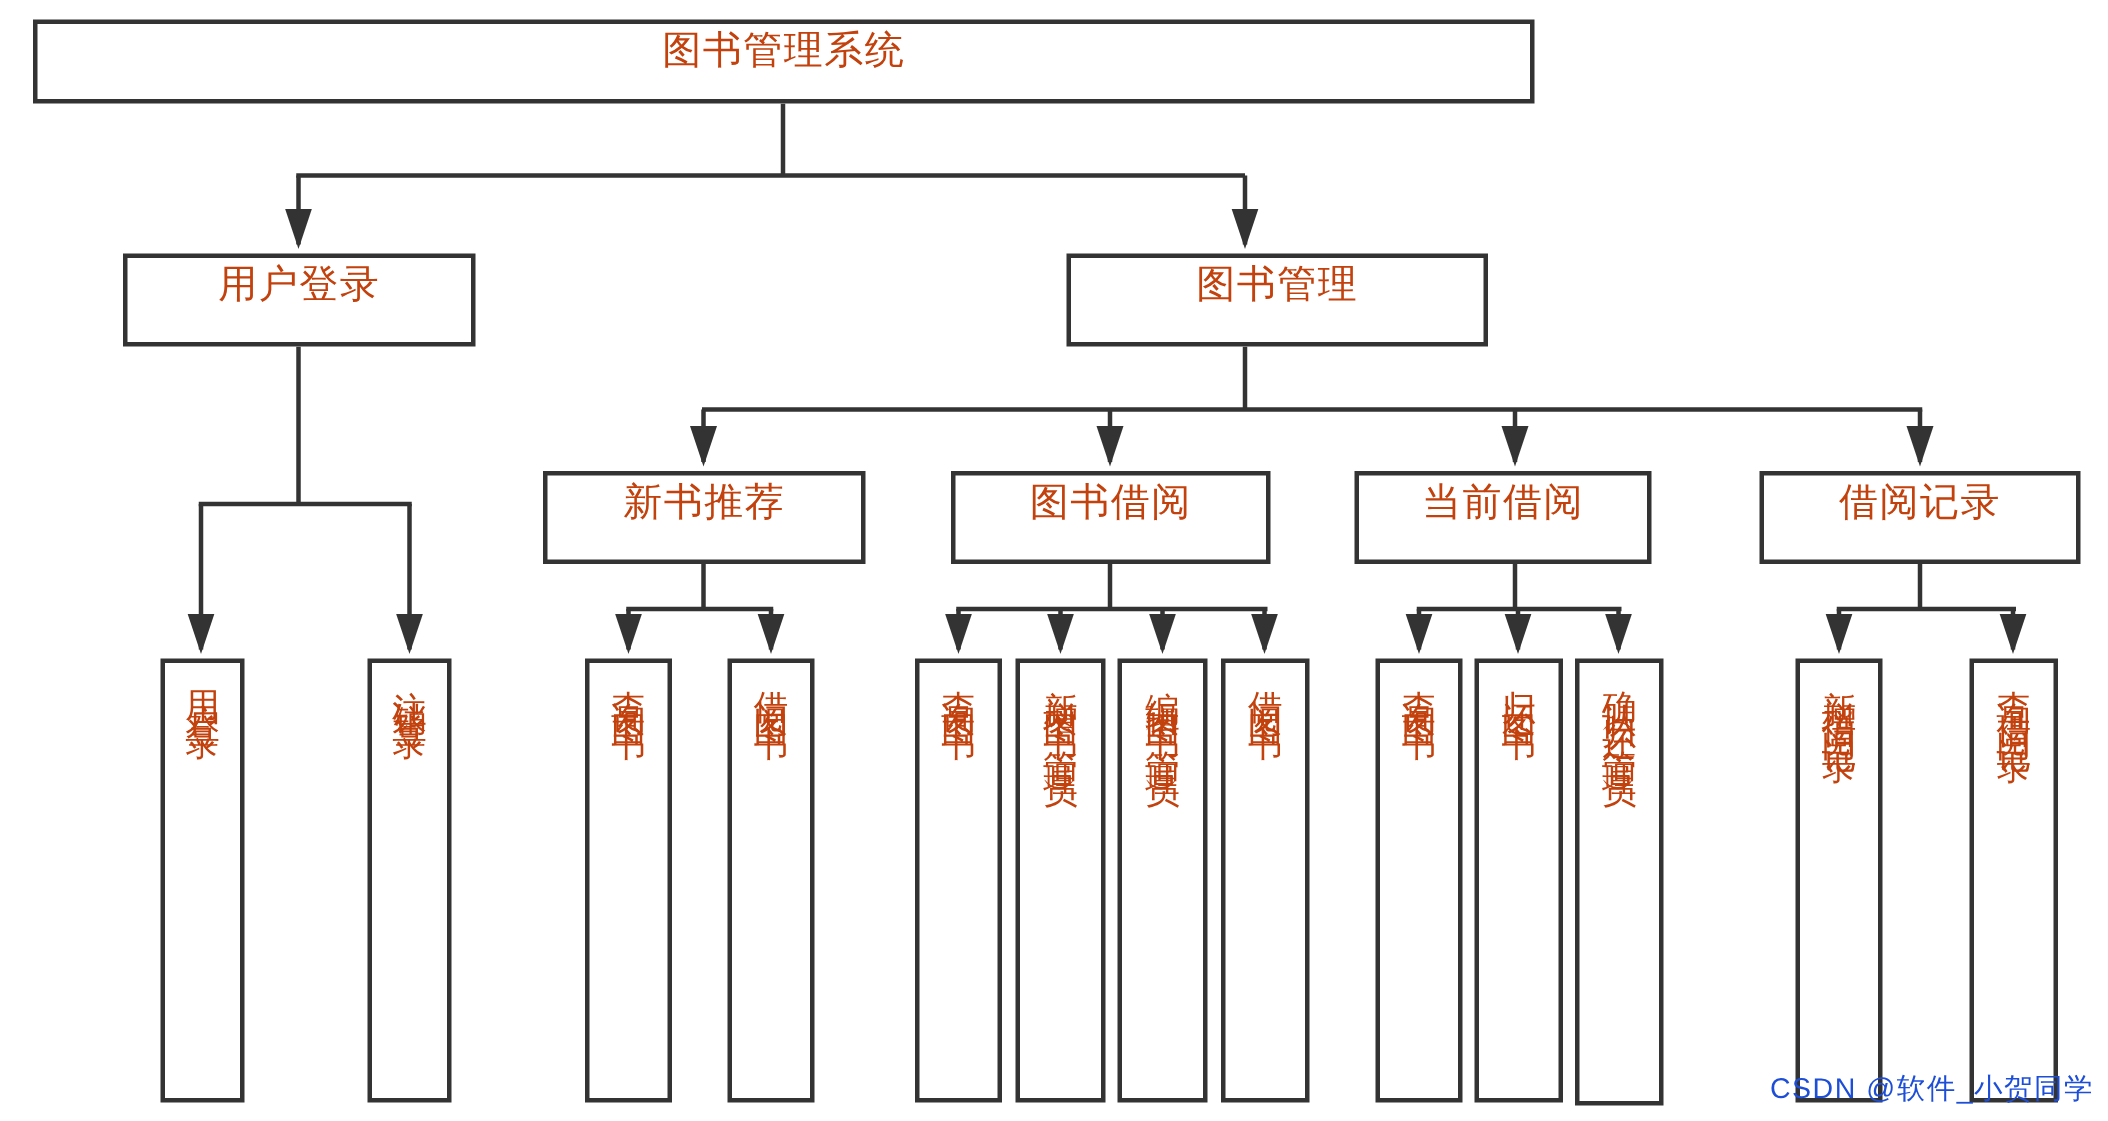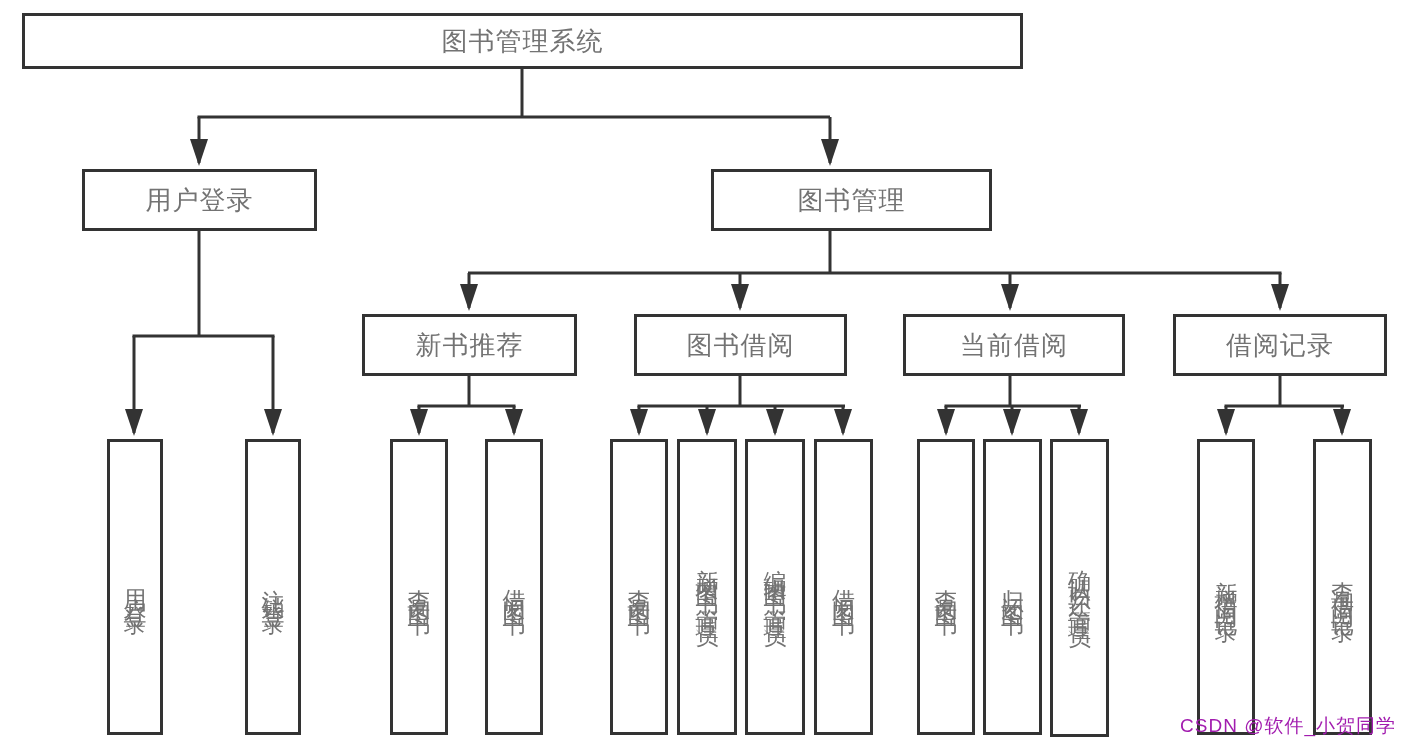--- a/index.html
+++ b/index.html
@@ -3,30 +3,30 @@
 <meta charset="utf-8">
 <style>
   html,body{margin:0;padding:0;background:#ffffff;}
   .canvas{
     position:relative;width:1405px;height:747px;background:#ffffff;
     font-family:"Liberation Sans","DejaVu Sans",sans-serif;overflow:hidden;
   }
   .connectors{position:absolute;left:0;top:0;width:1405px;height:747px;}
   .box{
     position:absolute;background:#ffffff;border:3px solid #333333;box-sizing:border-box;
-    display:flex;align-items:center;justify-content:center;color:#737373;
+    display:flex;justify-content:center;color:#c2410c;
   }
   .hlabel{font-size:26px;letter-spacing:1px;white-space:nowrap;}
   .leaf .vlabel{
     writing-mode:vertical-rl;text-orientation:mixed;
     font-size:23px;letter-spacing:8px;line-height:1;white-space:nowrap;
   }
   .watermark{
     position:absolute;top:713px;right:9px;font-size:19px;letter-spacing:1px;
-    color:#a21caf;font-family:"Liberation Sans","DejaVu Sans",sans-serif;white-space:nowrap;
+    color:#1d4ed8;font-family:"Liberation Sans","DejaVu Sans",sans-serif;white-space:nowrap;
   }
 </style>
 </head>
 <body>
 
 <div class="canvas">
 
   <svg class="connectors" viewBox="0 0 1405 747" xmlns="http://www.w3.org/2000/svg">
     <defs>
       <marker id="arrow" viewBox="0 0 10 10" refX="8" refY="5" markerWidth="10" markerHeight="10" orient="auto">
@@ -87,21 +87,21 @@
   <div class="box" style="left:711px;top:169px;width:281px;height:62px;">
     <span class="hlabel">图书管理</span>
   </div>
 
   <div class="box" style="left:634px;top:314px;width:213px;height:62px;">
     <span class="hlabel">图书借阅</span>
   </div>
   <div class="box" style="left:362px;top:314px;width:215px;height:62px;">
     <span class="hlabel">新书推荐</span>
   </div>
-  <div class="box" style="left:903px;top:314px;width:222px;height:62px;">
+  <div class="box" style="left:903px;top:314px;width:198px;height:62px;">
     <span class="hlabel">当前借阅</span>
   </div>
   <div class="box" style="left:1173px;top:314px;width:214px;height:62px;">
     <span class="hlabel">借阅记录</span>
   </div>
 
   <div class="box leaf" style="left:107px;top:439px;width:56px;height:296px;">
     <span class="vlabel">用户登录</span>
   </div>
   <div class="box leaf" style="left:245px;top:439px;width:56px;height:296px;">

